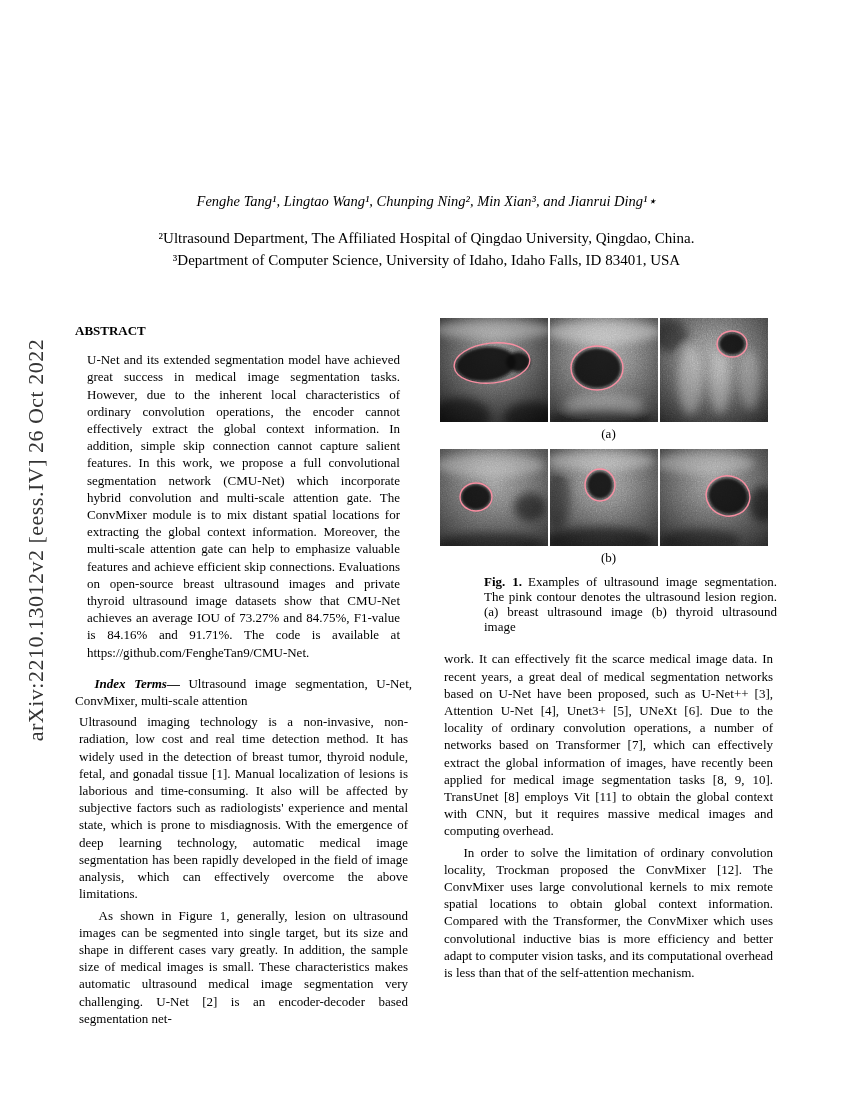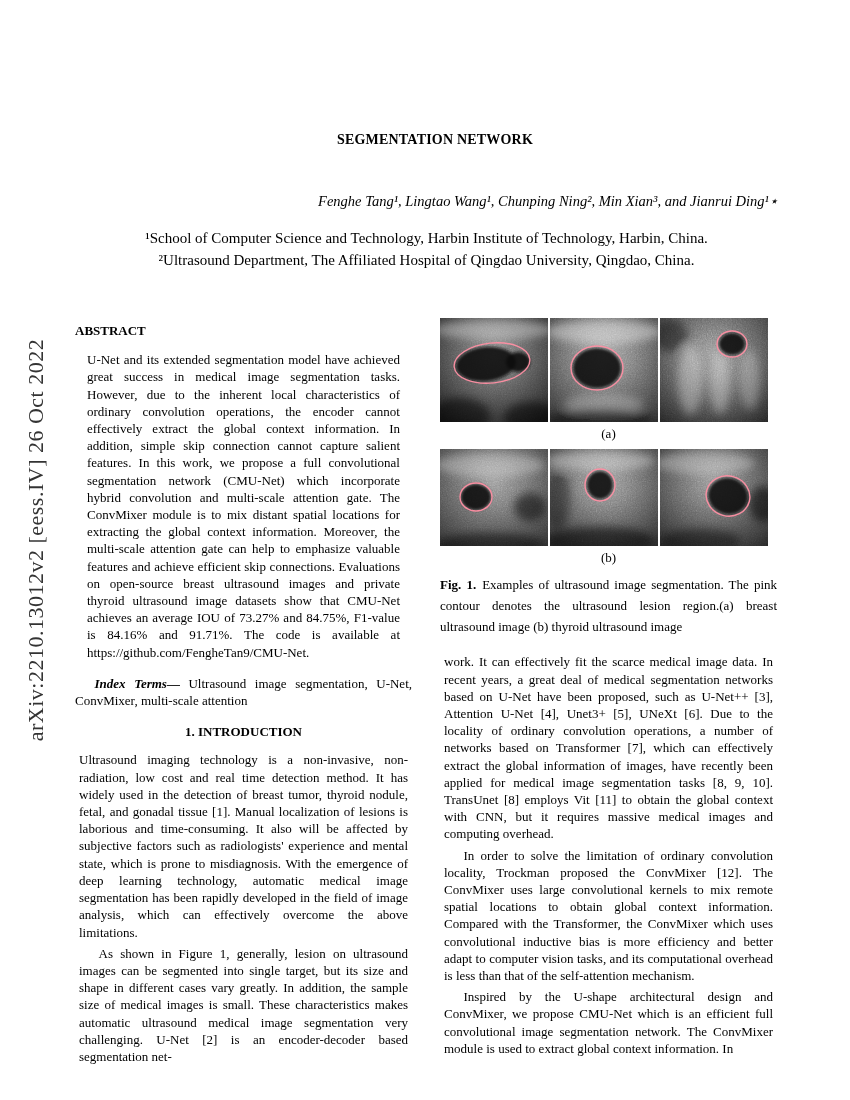--- a/index.html
+++ b/index.html
@@ -14,21 +14,21 @@
     text-align:center; font-size:22px; letter-spacing:0.5px; color:#333;
     white-space:nowrap;
   }
   .title-block {
     position:absolute; top:130px; left:110px; width:650px;
     text-align:center; font-weight:bold; font-size:14px; line-height:1.4;
     letter-spacing:0.2px;
   }
   .authors {
     position:absolute; top:193px; left:75px; width:703px;
-    text-align:right; font-style:italic; font-size:14.5px;
+    text-align:center; font-style:italic; font-size:14.5px;
   }
   .affiliations {
     position:absolute; top:228px; left:75px; width:703px;
     text-align:center; font-size:15px; line-height:1.45;
   }
   .affiliations p {margin:0; text-indent:0;}
   .col {
     position:absolute; width:337px; font-size:13px; line-height:17.2px;
     text-align:justify;
   }
@@ -39,44 +39,42 @@
   .abstract-text {margin:12px;}
   .para-list p {margin:4px; text-indent:1.5em;}
   .para-list p:first-child {text-indent:0;}
   .index-terms {margin:14px 0 0 0; text-indent:1.5em;}
   .bi {font-weight:bold; font-style:italic;}
   .figure {margin:0 0 4px 0;}
   .fig-row {display:flex; gap:2px; margin-bottom:2px;}
   .fig-panel {flex:0 0 auto; line-height:0; background:#111;}
   .fig-panel svg {display:block;}
   .fig-sublabel {text-align:center; margin:3px 0 7px 0;}
-  .fig-caption {margin-top:8px; margin-bottom:16px; text-align:justify; line-height:21px;}
+  .fig-caption {margin-top:8px; margin-bottom:16px; text-align:justify; line-height:15px;margin-left:44px;}
   .fig-caption .bold {font-weight:bold; margin-right:6px;}
 </style>
 </head>
 <body>
 
 <div class="watermark">arXiv:2210.13012v2  [eess.IV]  26 Oct 2022</div>
 
 <div class="title-block">
-  <div>SEGMENTATION NETWORK</div>
 </div>
 <div class="authors">Fenghe Tang¹, Lingtao Wang¹, Chunping Ning², Min Xian³, and Jianrui Ding¹⋆</div>
 <div class="affiliations">
-    <p>¹School of Computer Science and Technology, Harbin Institute of Technology, Harbin, China.</p>
     <p>²Ultrasound Department, The Affiliated Hospital of Qingdao University, Qingdao, China.</p>
+    <p>³Department of Computer Science, University of Idaho, Idaho Falls, ID 83401, USA</p>
   </div>
 
 <div class="col col-left">
   <div class="abstract-heading">ABSTRACT</div>
   <p class="abstract-text">U-Net and its extended segmentation model have achieved great success in medical image segmentation tasks. However, due to the inherent local characteristics of ordinary convolution operations, the encoder cannot effectively extract the global context information. In addition, simple skip connection cannot capture salient features. In this work, we propose a full convolutional segmentation network (CMU-Net) which incorporate hybrid convolution and multi-scale attention gate. The ConvMixer module is to mix distant spatial locations for extracting the global context information. Moreover, the multi-scale attention gate can help to emphasize valuable features and achieve efficient skip connections. Evaluations on open-source breast ultrasound images and private thyroid ultrasound image datasets show that CMU-Net achieves an average IOU of 73.27% and 84.75%, F1-value is 84.16% and 91.71%. The code is available at https://github.com/FengheTan9/CMU-Net.</p>
   <p class="index-terms">
     <span class="bi">Index Terms—</span><span> Ultrasound image segmentation, U-Net, ConvMixer, multi-scale attention</span>
   </p>
-  <div class="section-heading">1. INTRODUCTION</div>
   <div class="para-list">
       <p>Ultrasound imaging technology is a non-invasive, non-radiation, low cost and real time detection method. It has widely used in the detection of breast tumor, thyroid nodule, fetal, and gonadal tissue [1]. Manual localization of lesions is laborious and time-consuming. It also will be affected by subjective factors such as radiologists' experience and mental state, which is prone to misdiagnosis. With the emergence of deep learning technology, automatic medical image segmentation has been rapidly developed in the field of image analysis, which can effectively overcome the above limitations.</p>
       <p>As shown in Figure 1, generally, lesion on ultrasound images can be segmented into single target, but its size and shape in different cases vary greatly. In addition, the sample size of medical images is small. These characteristics makes automatic ultrasound medical image segmentation very challenging. U-Net [2] is an encoder-decoder based segmentation net-</p>
     </div>
 </div>
 
 <div class="col col-right">
   <div class="figure">
     <div id="figure-rows">
         <div class="fig-row">
@@ -274,15 +272,14 @@
         </div>
         <div class="fig-sublabel">(b)</div>
       </div>
     <div class="fig-caption">
       <span class="bold">Fig. 1.</span><span>Examples of ultrasound image segmentation. The pink contour denotes the ultrasound lesion region.(a) breast ultrasound image (b) thyroid ultrasound image</span>
     </div>
   </div>
   <div class="para-list">
       <p>work. It can effectively fit the scarce medical image data. In recent years, a great deal of medical segmentation networks based on U-Net have been proposed, such as U-Net++ [3], Attention U-Net [4], Unet3+ [5], UNeXt [6]. Due to the locality of ordinary convolution operations, a number of networks based on Transformer [7], which can effectively extract the global information of images, have recently been applied for medical image segmentation tasks [8, 9, 10]. TransUnet [8] employs Vit [11] to obtain the global context with CNN, but it requires massive medical images and computing overhead.</p>
       <p>In order to solve the limitation of ordinary convolution locality, Trockman proposed the ConvMixer [12]. The ConvMixer uses large convolutional kernels to mix remote spatial locations to obtain global context information. Compared with the Transformer, the ConvMixer which uses convolutional inductive bias is more efficiency and better adapt to computer vision tasks, and its computational overhead is less than that of the self-attention mechanism.</p>
-      <p>Inspired by the U-shape architectural design and ConvMixer, we propose CMU-Net which is an efficient full convolutional image segmentation network. The ConvMixer module is used to extract global context information. In</p>
     </div>
 </div>
 
 </body></html>

